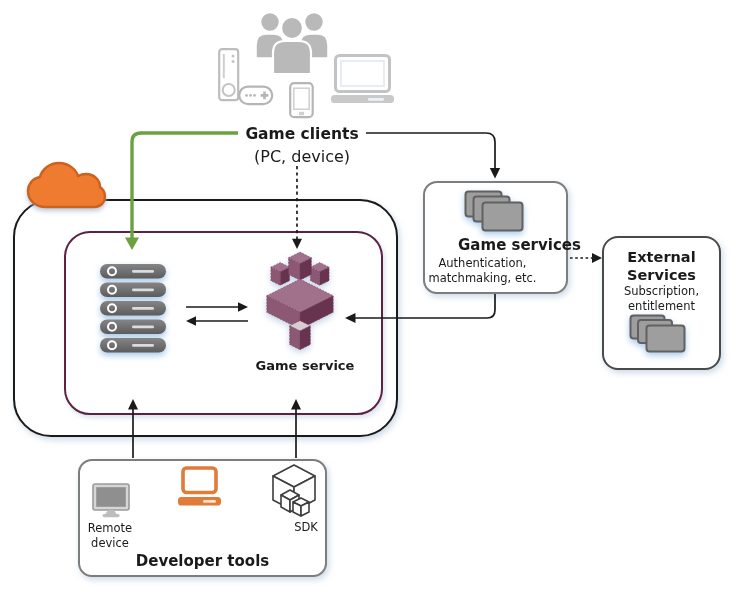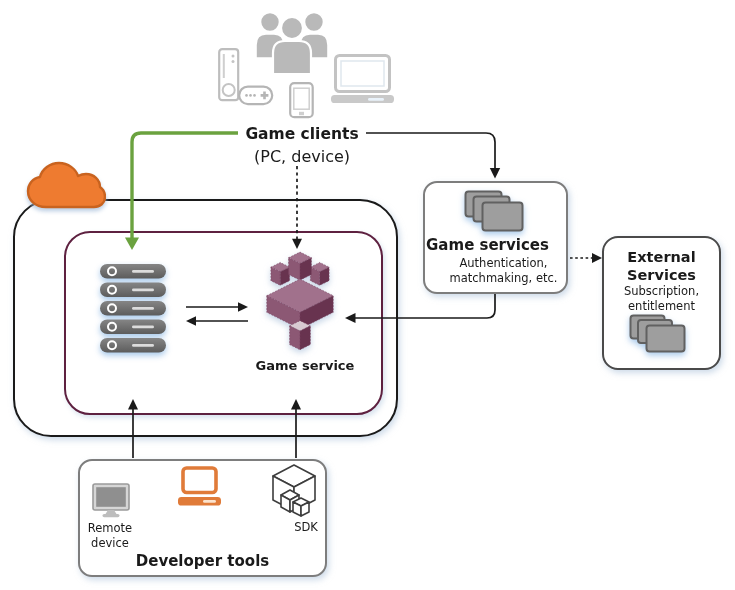--- a/index.html
+++ b/index.html
@@ -194,22 +194,22 @@
         <polygon points="22,39 30,35 38,39 30,43"></polygon>
         <polygon points="22,39 30,43 30,53 22,49"></polygon>
         <polygon points="30,43 38,39 38,49 30,53"></polygon>
       </g>
     </svg>
   </div>
 
   <div class="label title-lg" style="left:222px;top:124px;width:160px;">Game clients</div>
   <div class="label" style="left:232px;top:147px;width:140px;font-size:16px;">(PC, device)</div>
   <div class="label node-label" style="left:235px;top:357px;width:140px;">Game service</div>
-  <div class="label box-title" style="left:417px;top:236px;width:141px;">Game services</div>
-  <div class="label sub" style="left:438px;top:256px;width:131px;">Authentication, matchmaking, etc.</div>
+  <div class="label box-title" style="left:449px;top:236px;width:141px;">Game services</div>
+  <div class="label sub" style="left:417px;top:256px;width:131px;">Authentication, matchmaking, etc.</div>
   <div class="label sub" style="left:616px;top:284px;width:91px;">Subscription, entitlement</div>
   <div class="label box-title" style="left:618px;top:248px;width:87px;font-size:14.5px;line-height:1.25;">External Services</div>
   <div class="label box-title" style="left:110px;top:552px;width:185px;">Developer tools</div>
   <div class="label sub" style="left:80px;top:521px;width:60px;">Remote device</div>
   <div class="label sub" style="left:283px;top:520px;width:46px;">SDK</div>
 
   <svg id="connector-layer" viewBox="0 0 735 590">
 
     <g>
       <path d="M 238 133 L 141 133 Q 132 133 132 142 L 132 239" fill="none" stroke="var(--green)" stroke-width="3.4"></path>

